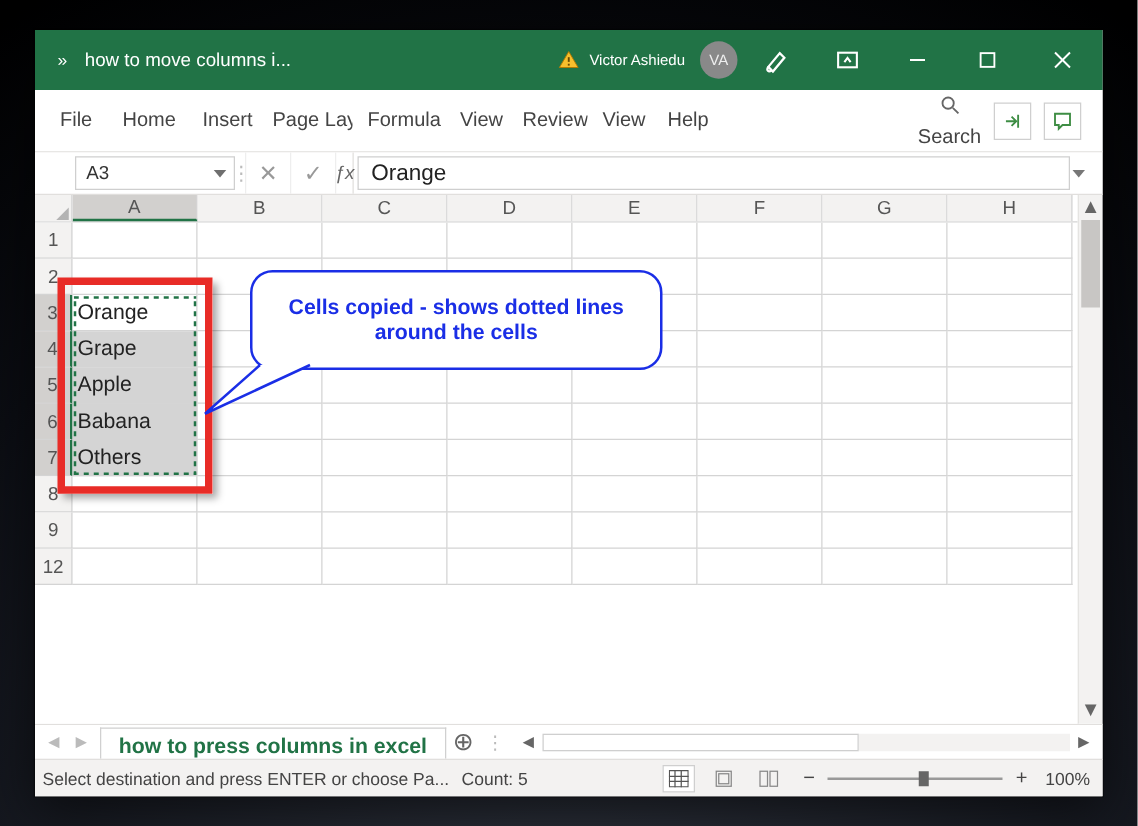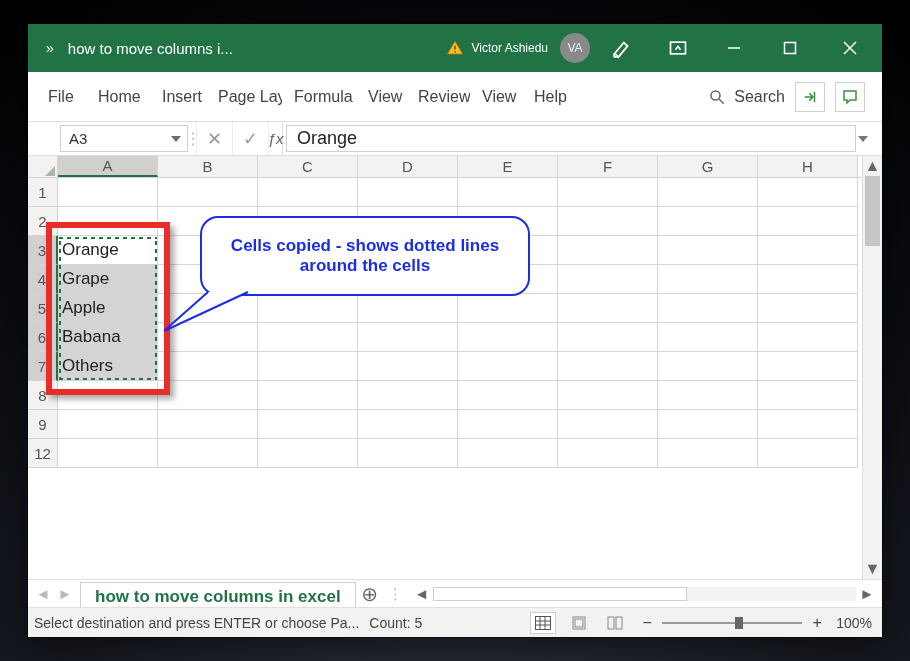--- a/index.html
+++ b/index.html
@@ -60,21 +60,21 @@
     height: 50px;
     background: #fff;
     border-bottom: 1px solid #e1dfdd;
     display:flex; align-items:center;
     padding: 0 17px 0 10px;
     gap: 2px;
     font-size: 16px; color: #444;
   }
   .ribbon-tabs .tab { padding: 6px 10px; cursor:pointer; white-space:nowrap; overflow:hidden; }
   .ribbon-tabs .right { margin-left:auto; display:flex; align-items:center; gap:10px; }
-  .ribbon-tabs .search { display:flex; align-items:center; gap:8px; cursor:pointer; color:#444;}
+  .ribbon-tabs .search { display:flex; align-items:center; gap:8px; cursor:pointer; color:#444;flex-direction:column;}
   .ribbon-tabs .search svg { stroke:#666; }
   .share-btn, .comment-btn {
     width:30px; height:30px; border:1px solid #cfcfcf; display:flex; align-items:center; justify-content:center; cursor:pointer;
   }
   .share-btn svg, .comment-btn svg { stroke:#3e8d44; fill:none; }
 
   
   .formula-row {
     height: 34px;
     display:flex; align-items:stretch;
@@ -424,21 +424,21 @@
         </div>
       <div class="arrow">▼</div>
     </div>
   </div>
 
   <div class="sheet-tabs">
     <div class="sheet-nav">
       <div class="nbtn">◄</div>
       <div class="nbtn">►</div>
     </div>
-    <div class="sheet-tab">how to move columns in excel</div>
+    <div class="sheet-tab">how to press columns in excel</div>
     <div class="newsheet">⊕</div>
     <div style="color:#bbb;display:flex;align-items:center;padding:0 4px">⋮</div>
     <div class="hscroll">
       <div class="arrow">◄</div>
       <div class="track">
           <div class="thumb"></div>
         </div>
       <div class="arrow">►</div>
     </div>
   </div>

